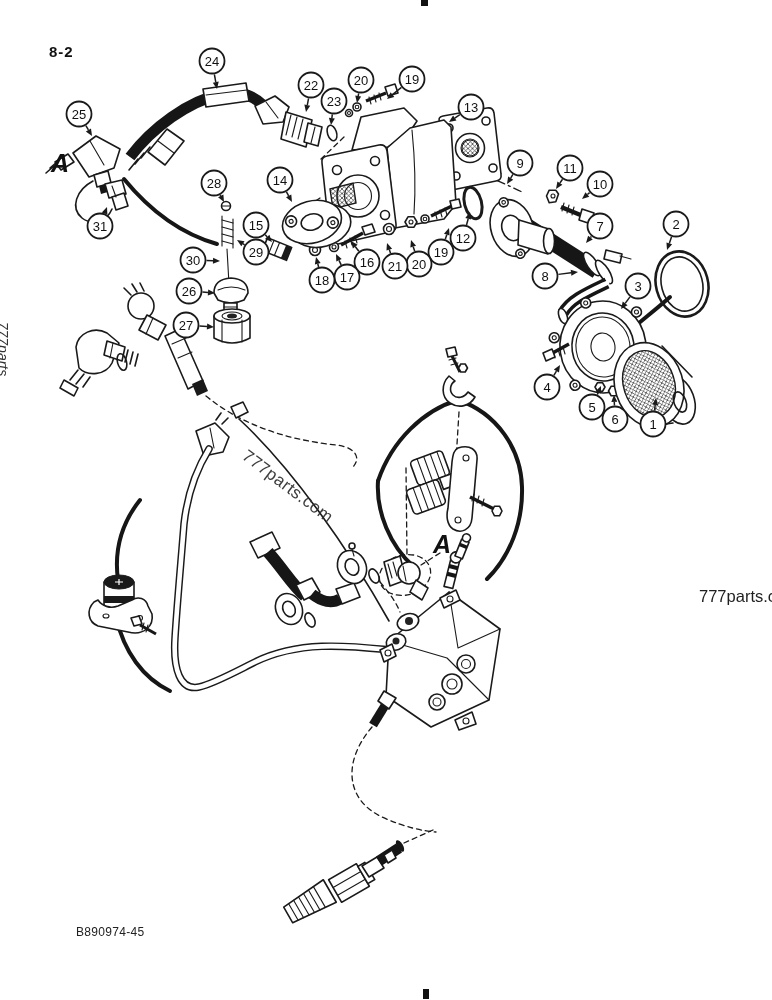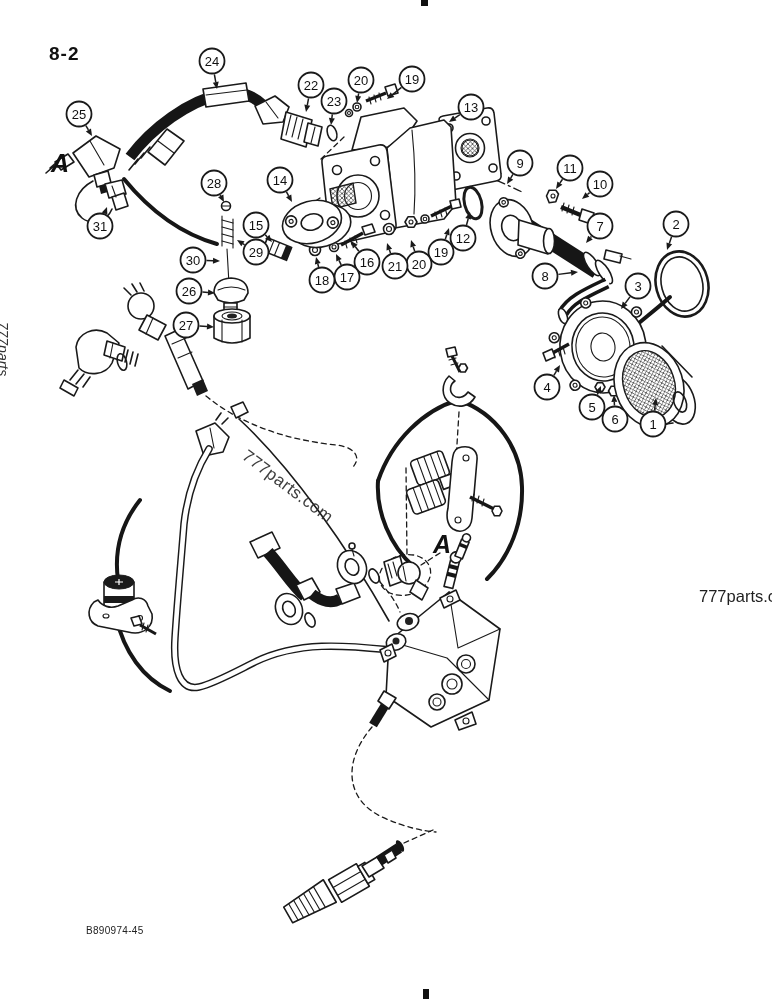--- a/index.html
+++ b/index.html
@@ -2,24 +2,24 @@
 <html><head>
 <meta charset="utf-8">
 <style>
   html,body{margin:0;padding:0;background:#888}
   .page{position:relative;width:772px;height:1000px;background:#fff;overflow:hidden;
         font-family:"Liberation Sans",sans-serif;color:#111}
   .page svg.art{position:absolute;left:0;top:0}
 
   
   .lbl{position:absolute;white-space:nowrap}
-  .lbl-page{left:49px;top:43px;font-size:19px;font-weight:700;letter-spacing:1px}
+  .lbl-page{left:49px;top:43px;font-size:15px;font-weight:700;letter-spacing:1px}
   .lbl-a-top{left:51px;top:149px;font-size:25px;font-weight:700;font-style:italic}
   .lbl-a-mid{left:433px;top:530px;font-size:25px;font-weight:700;font-style:italic}
-  .lbl-fig{left:86px;top:925px;font-size:10px;letter-spacing:.3px;color:#222}
+  .lbl-fig{left:76px;top:925px;font-size:12px;letter-spacing:.3px;color:#222}
 
   
   .wm{position:absolute;white-space:nowrap}
   .wm-center{left:250px;top:446px;font-size:17px;color:rgba(45,45,45,.92);
              transform:rotate(37deg);transform-origin:0 0;letter-spacing:.5px}
   .wm-right{left:699px;top:587px;font-size:16.5px;color:#1f1f1f}
   .wm-left{left:-42px;top:341px;width:90px;text-align:center;font-size:14px;
            font-style:italic;color:#333;transform:rotate(90deg)}
 
   .regmark{position:absolute;background:#111}

